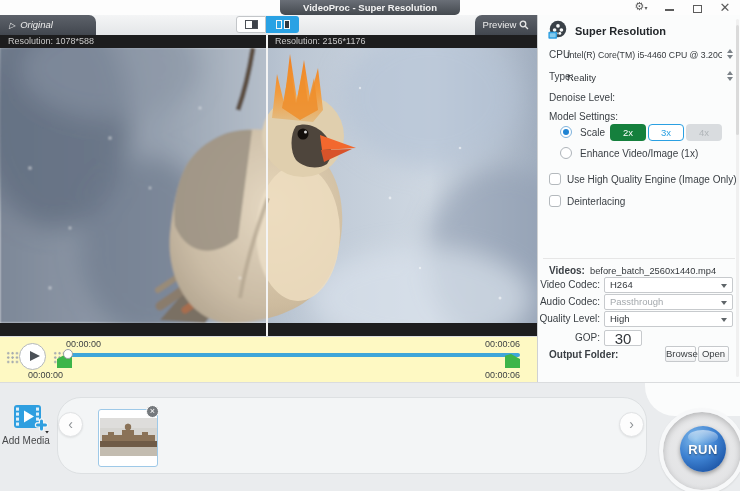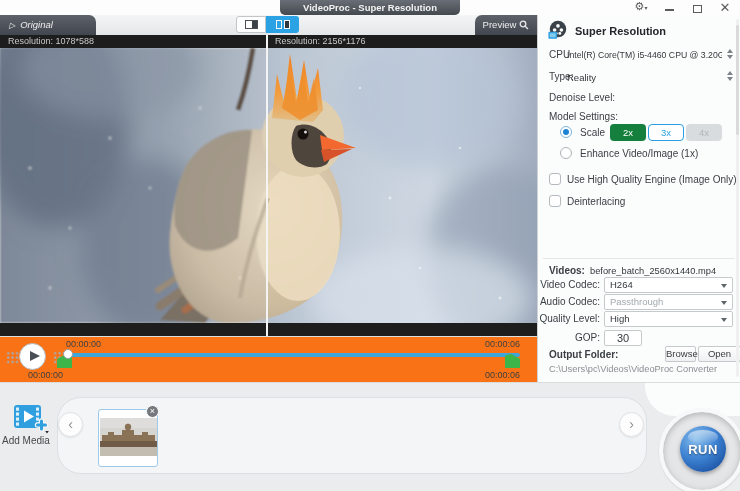--- a/index.html
+++ b/index.html
@@ -38,21 +38,21 @@
 
   .resbar { left:0; top:20px; width:537px; height:13px; display:flex; }
   .rescell { height:13px; background:#1d1d1e; color:#c9c9c9; font-size:9px; line-height:13px; padding-left:8px; }
   .rescell.l { width:267px; } .rescell.r { flex:1; }
 
   .viewport { left:0; top:33px; width:537px; height:275px; display:block; }
   .vdark { left:0; top:308px; width:537px; height:13px; background:#1d1d1e; }
   .split-divider { left:266px; top:20px; width:2px; height:301px; background:#f4f4f4; z-index:4; }
 
   
-  .timeline { left:0; top:321px; width:537px; height:46px; background:#f97316; border-top:1px solid #dcdedf;text-decoration:underline; }
+  .timeline { left:0; top:321px; width:537px; height:46px; background:#fef9c3; border-top:1px solid #dcdedf;text-decoration:underline; }
   .grip { width:13px; height:13px;
     background-image:radial-gradient(circle,#a4aaaf 1.1px, transparent 1.3px);
     background-size:4.4px 4.4px; }
   .grip.g1 { left:6px; top:14px; } .grip.g2 { left:53px; top:14px; }
   .play-btn { left:19px; top:6px; width:27px; height:27px; border-radius:50%; background:#fff; border:1px solid #b4b8bb; }
   .play-btn i { position:absolute; left:10px; top:7px; width:0; height:0;
     border-left:10px solid #4b5056; border-top:5.5px solid transparent; border-bottom:5.5px solid transparent; }
   .track { left:68px; top:16px; width:452px; height:4px; background:#3fa6d9; border-radius:2px; }
   .knob { left:63px; top:12px; width:10px; height:10px; border-radius:50%; background:#fff; border:1px solid #9aa0a5; z-index:3; }
   .handle { width:15px; height:14px; background:#3db549; z-index:2; }
@@ -79,21 +79,21 @@
   .rd { width:12px; height:12px; border:1px solid #aeb4b9; border-radius:50%; background:#fff; }
   .rd.sel { border-color:#7fb3dc; }
   .rd.sel::after { content:""; display:block; width:6px; height:6px; border-radius:50%; background:#1e83d3; margin:2px; }
   .sbtn { top:0; width:36px; height:17px; border-radius:4px; font-size:9.5px; line-height:17px; text-align:center; }
   .sbtn.active { background:#15803d; color:#fff; }
   .sbtn.outline { background:#fff; border:1px solid #2aa0e2; color:#2aa0e2; line-height:15px; }
   .sbtn.disabled { background:#d9dcdf; color:#b0b5b9; }
   .sep { left:5px; right:5px; top:243px; border-top:1px solid #e6e6e6; }
   .flabel { left:0; width:62px; text-align:right; font-size:10px; color:#3a3f44; }
   .pbtn { height:16px; background:linear-gradient(#fff,#eff0f1); border:1px solid #c6c9cc; font-size:9.5px; text-align:center; line-height:14px; color:#3c4043; border-radius:2px; }
-  .gop-input { left:66px; top:-2px; width:38px; height:16px; border:1px solid #c7cacd; border-radius:2px; background:#fff; font-size:11px; text-align:center; color:#34383c; font-family:"Liberation Sans",sans-serif; }
+  .gop-input { left:66px; top:-2px; width:38px; height:16px; border:1px solid #c7cacd; border-radius:2px; background:#fff; font-size:15px; text-align:center; color:#34383c; font-family:"Liberation Sans",sans-serif; }
   .path { font-size:9.3px; color:#8a8f93; white-space:nowrap; }
   .vscroll { right:1px; top:4px; width:3px; height:358px; background:#f0f0f0; border-radius:2px; }
   .vscroll i { position:absolute; left:0; top:6px; width:3px; height:110px; background:#dadada; border-radius:2px; }
 
   
   .bottombar { left:0; top:382px; width:740px; height:109px; background:#eaecee; border-top:1px solid #dadcde; }
   .white-corner { left:645px; top:0; width:95px; height:33px; background:#fbfcfc; border-radius:0 0 0 30px; }
   .tray { left:57px; top:14px; width:590px; height:77px; background:#f3f5f6; border:1px solid #dde0e2; border-radius:24px; }
   .addmedia-icon { left:13px; top:21px; width:36px; height:30px; }
   .addmedia-label { left:2px; top:52px; width:58px; text-align:left; font-size:10px; color:#47484a; }
@@ -313,22 +313,21 @@
       <div class="abs flabel">Quality Level:</div>
       <div class="abs selbox" style="left:66px; right:7px; top:-2px;"><span>High</span><span class="abs caret"></span></div>
     </div>
     <div class="abs" style="top:317px; left:0; right:0; height:17px;">
       <div class="abs flabel">GOP:</div>
       <input class="abs gop-input" value="30" style="">
     </div>
 
     <div class="abs plabel" style="left:11px; top:334px; font-weight:bold;">Output Folder:</div>
     <div class="abs pbtn" style="left:127px; top:331px; width:31px;">Browse</div>
-    <div class="abs pbtn" style="left:160px; top:331px; width:43px;">Open</div>
-    <div class="abs path" style="left:11px; top:349px;">C:\Users\pc\Videos\VideoProc Converter</div>
+    <div class="abs pbtn" style="left:160px; top:331px; width:31px;">Open</div>
 
     <div class="abs vscroll">
         <i></i>
       </div>
   </div>
 
   <div class="abs bottombar">
     <div class="abs white-corner"></div>
     <div class="abs tray"></div>
 

